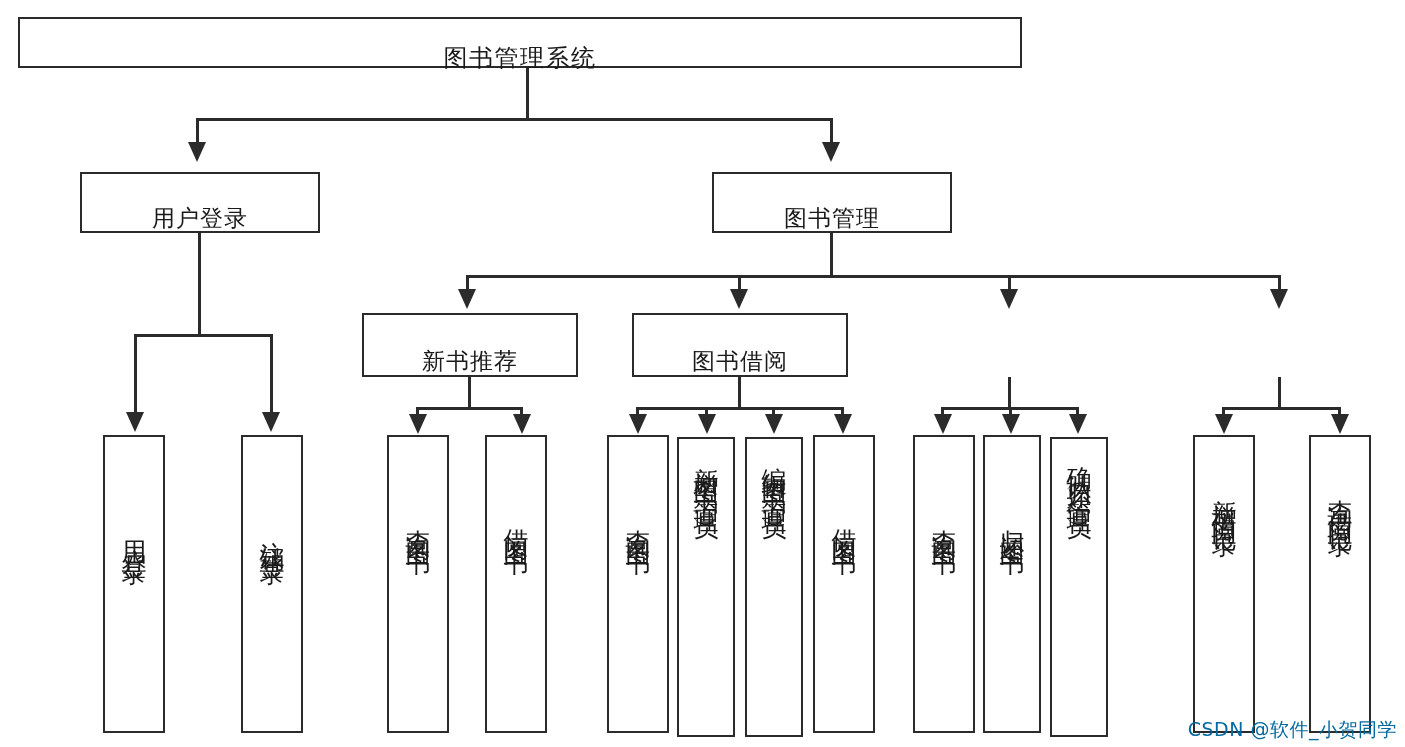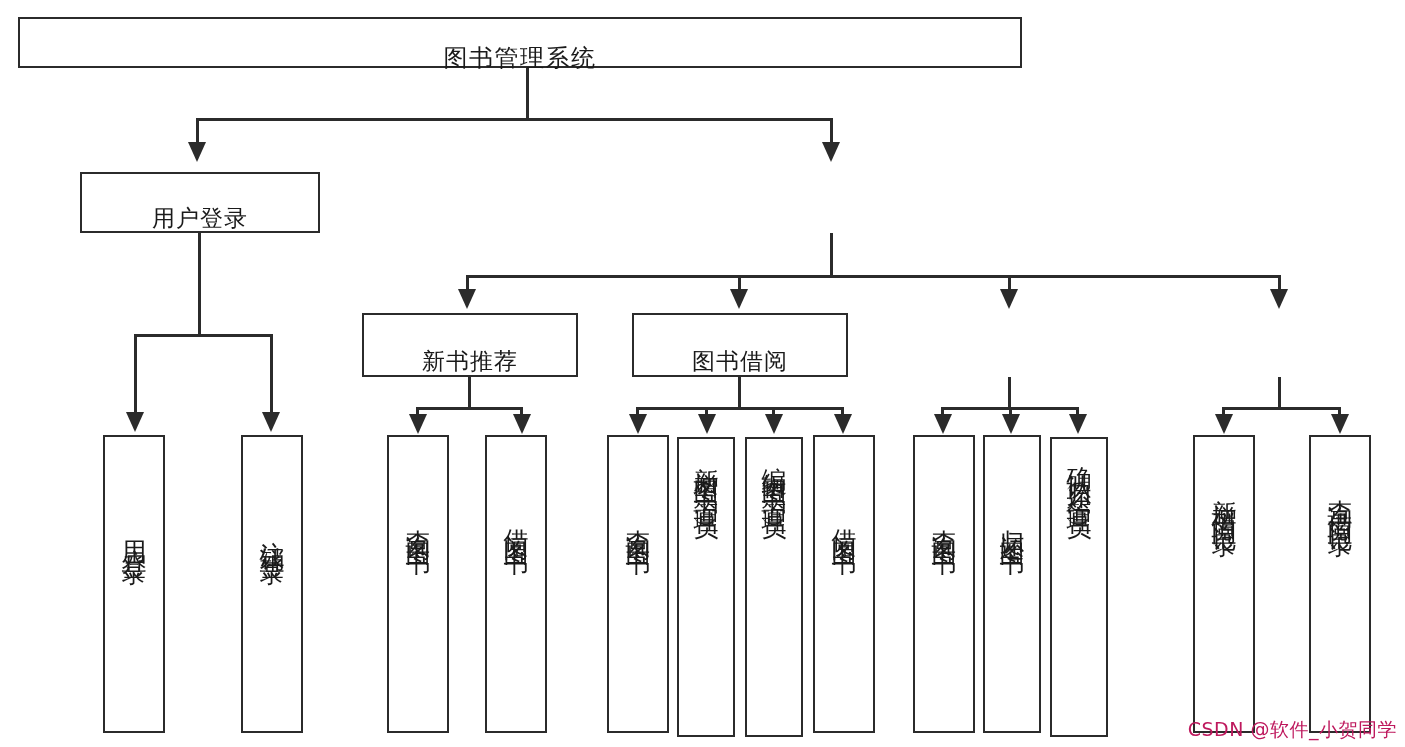--- a/index.html
+++ b/index.html
@@ -66,21 +66,21 @@
     border-top:20px solid #2b2b2b;
     z-index:2;
   }
 
   
   #watermark{
     position:absolute;
     right:8px;
     bottom:4px;
     font-size:19px;
-    color:#be185d;
+    color:#0369a1;
     letter-spacing:0.5px;
     z-index:6;
     white-space:nowrap;
     pointer-events:none;
   }
 </style>
 </head>
 <body>
 
 <div id="diagram">
@@ -96,20 +96,23 @@
   <div class="vline" style="left:196px;top:118px;width:3px;height:28px;"></div>
   <div class="arrow" style="left:188px;top:142px;"></div>
 
   <div class="vline" style="left:830px;top:118px;width:3px;height:28px;"></div>
   <div class="arrow" style="left:822px;top:142px;"></div>
 
   <div class="node h-node" style="left:80px;top:172px;width:240px;height:61px;">
     <span class="lbl">用户登录</span>
   </div>
 
+  <div class="node h-node" style="left:712px;top:172px;width:240px;height:61px;">
+    <span class="lbl">图书管理</span>
+  </div>
 
   <div class="vline" style="left:198px;top:233px;width:3px;height:104px;"></div>
   <div class="hline" style="left:134px;top:334px;width:139px;height:3px;"></div>
   <div class="vline" style="left:134px;top:334px;width:3px;height:80px;"></div>
   <div class="arrow" style="left:126px;top:412px;"></div>
   <div class="vline" style="left:270px;top:334px;width:3px;height:80px;"></div>
   <div class="arrow" style="left:262px;top:412px;"></div>
 
   <div class="vline" style="left:830px;top:233px;width:3px;height:45px;"></div>
   <div class="hline" style="left:466px;top:275px;width:814px;height:3px;"></div>

